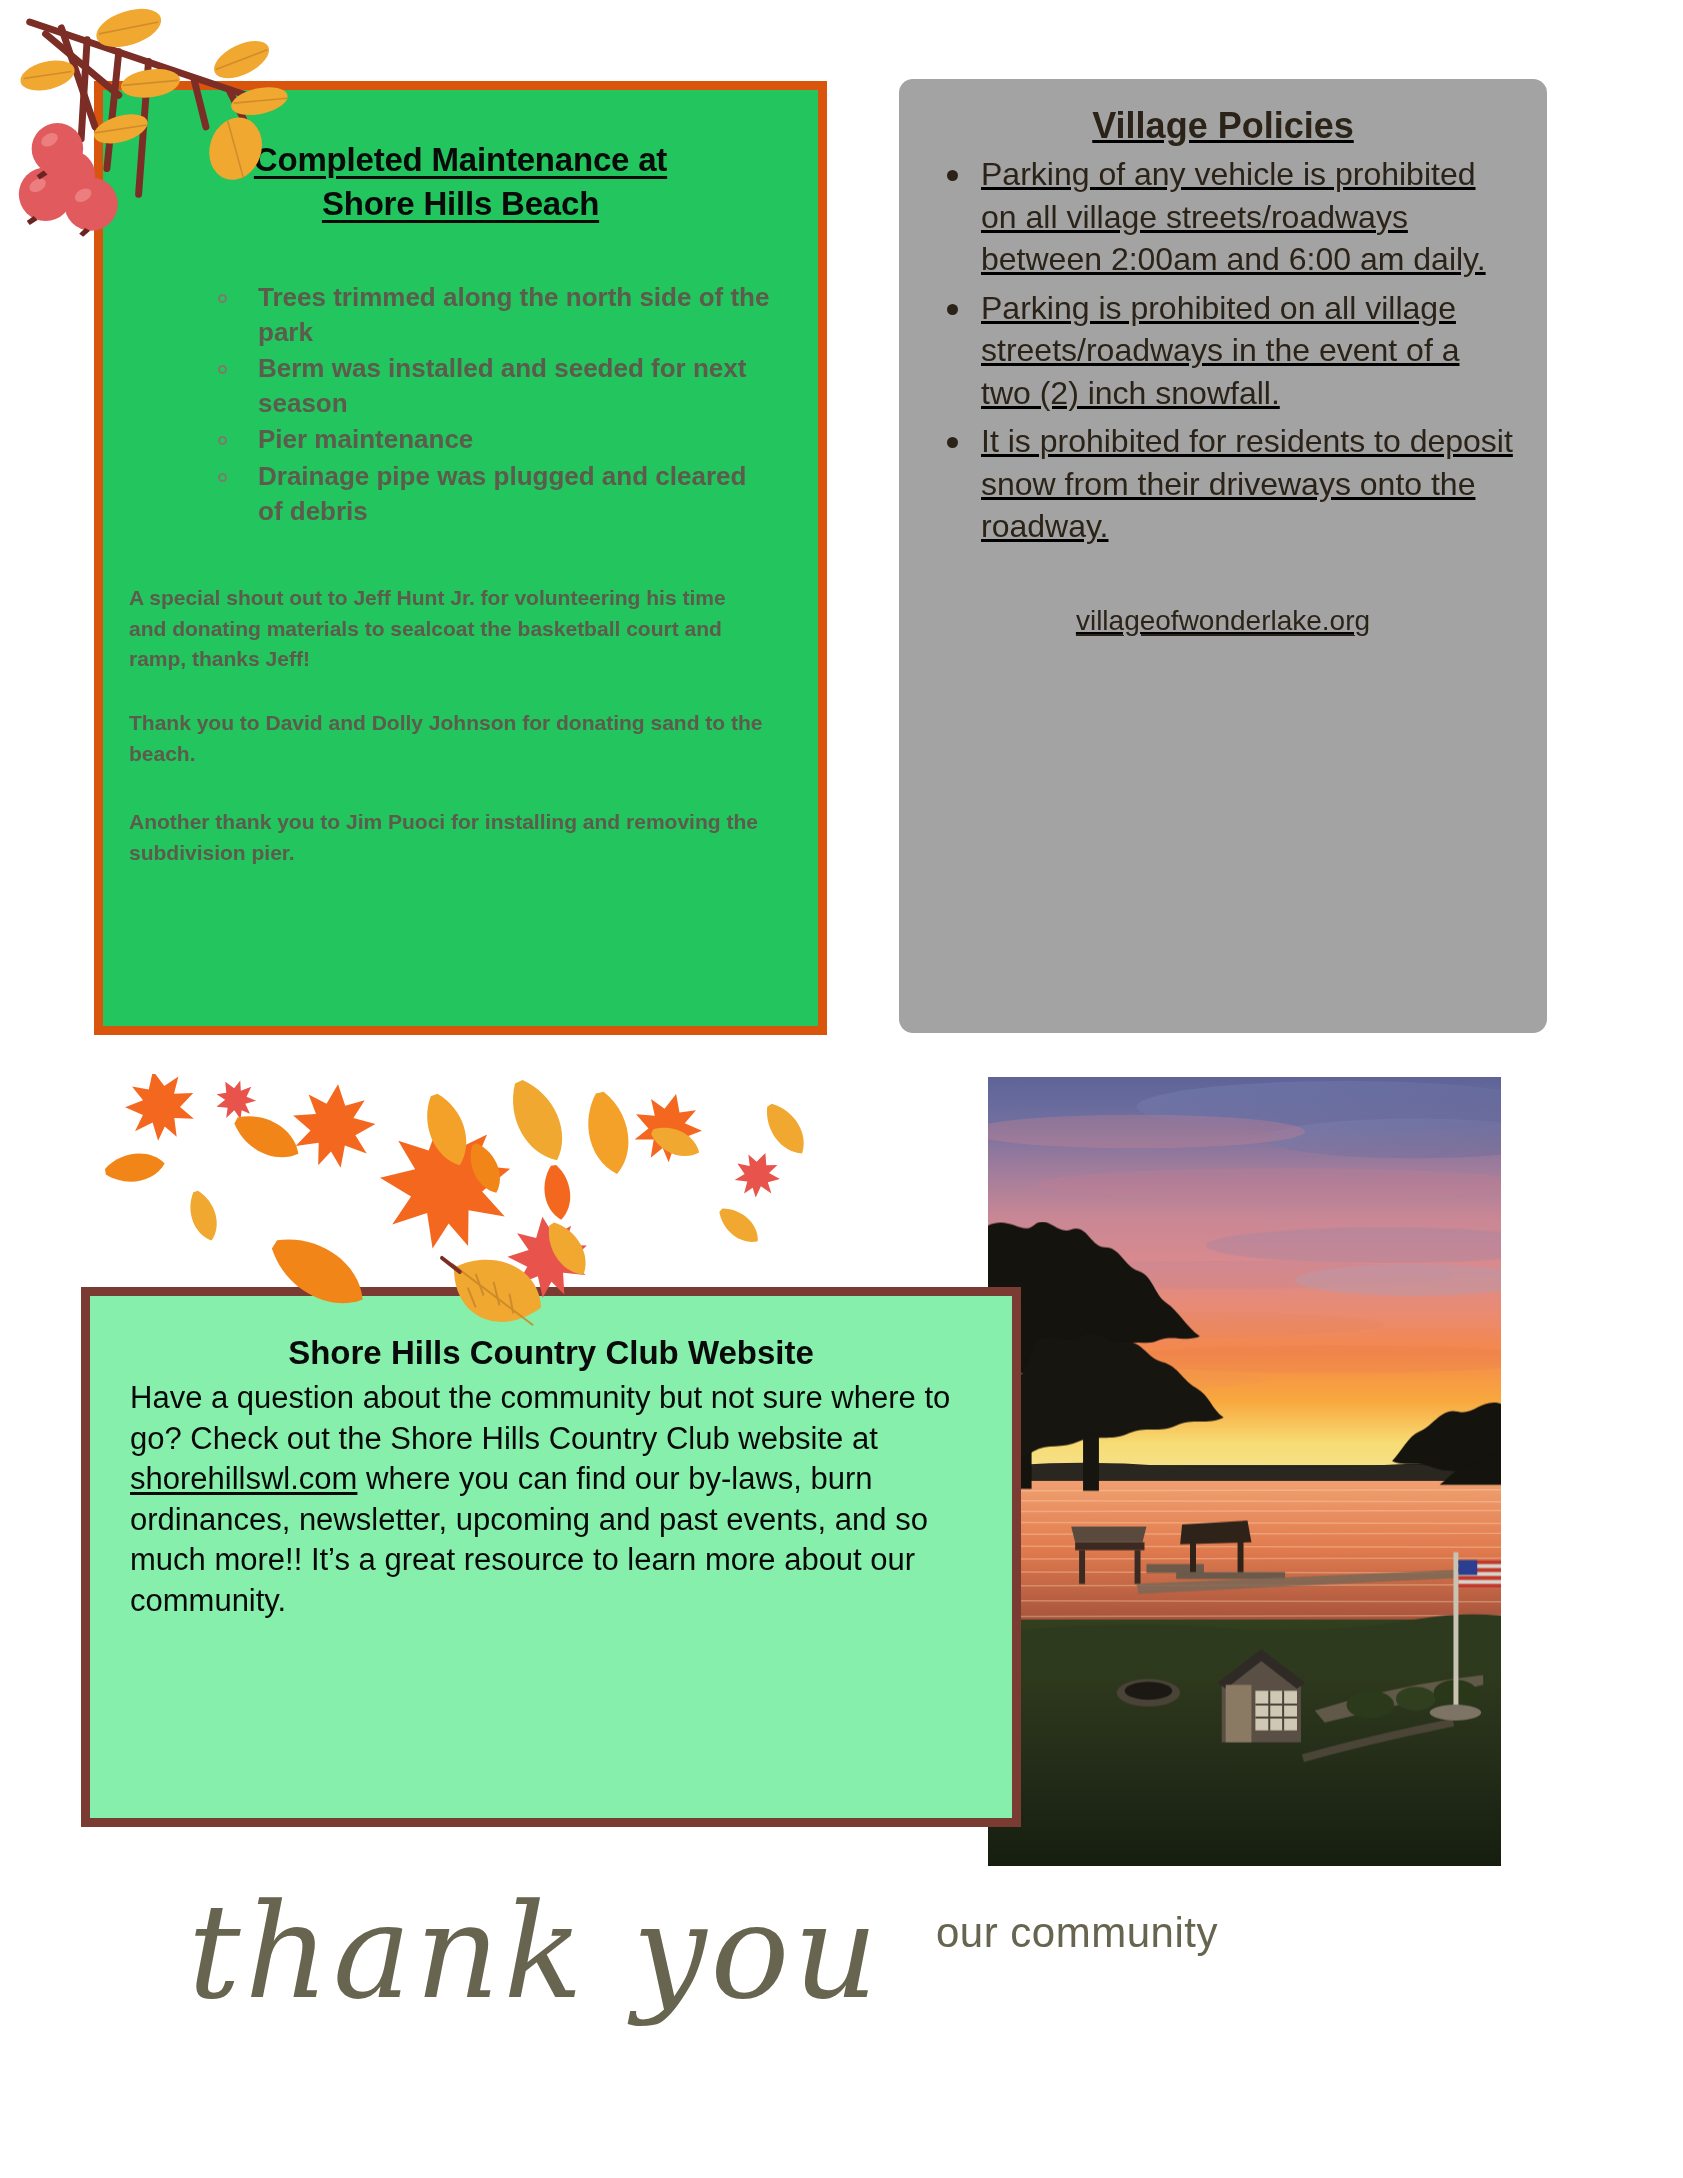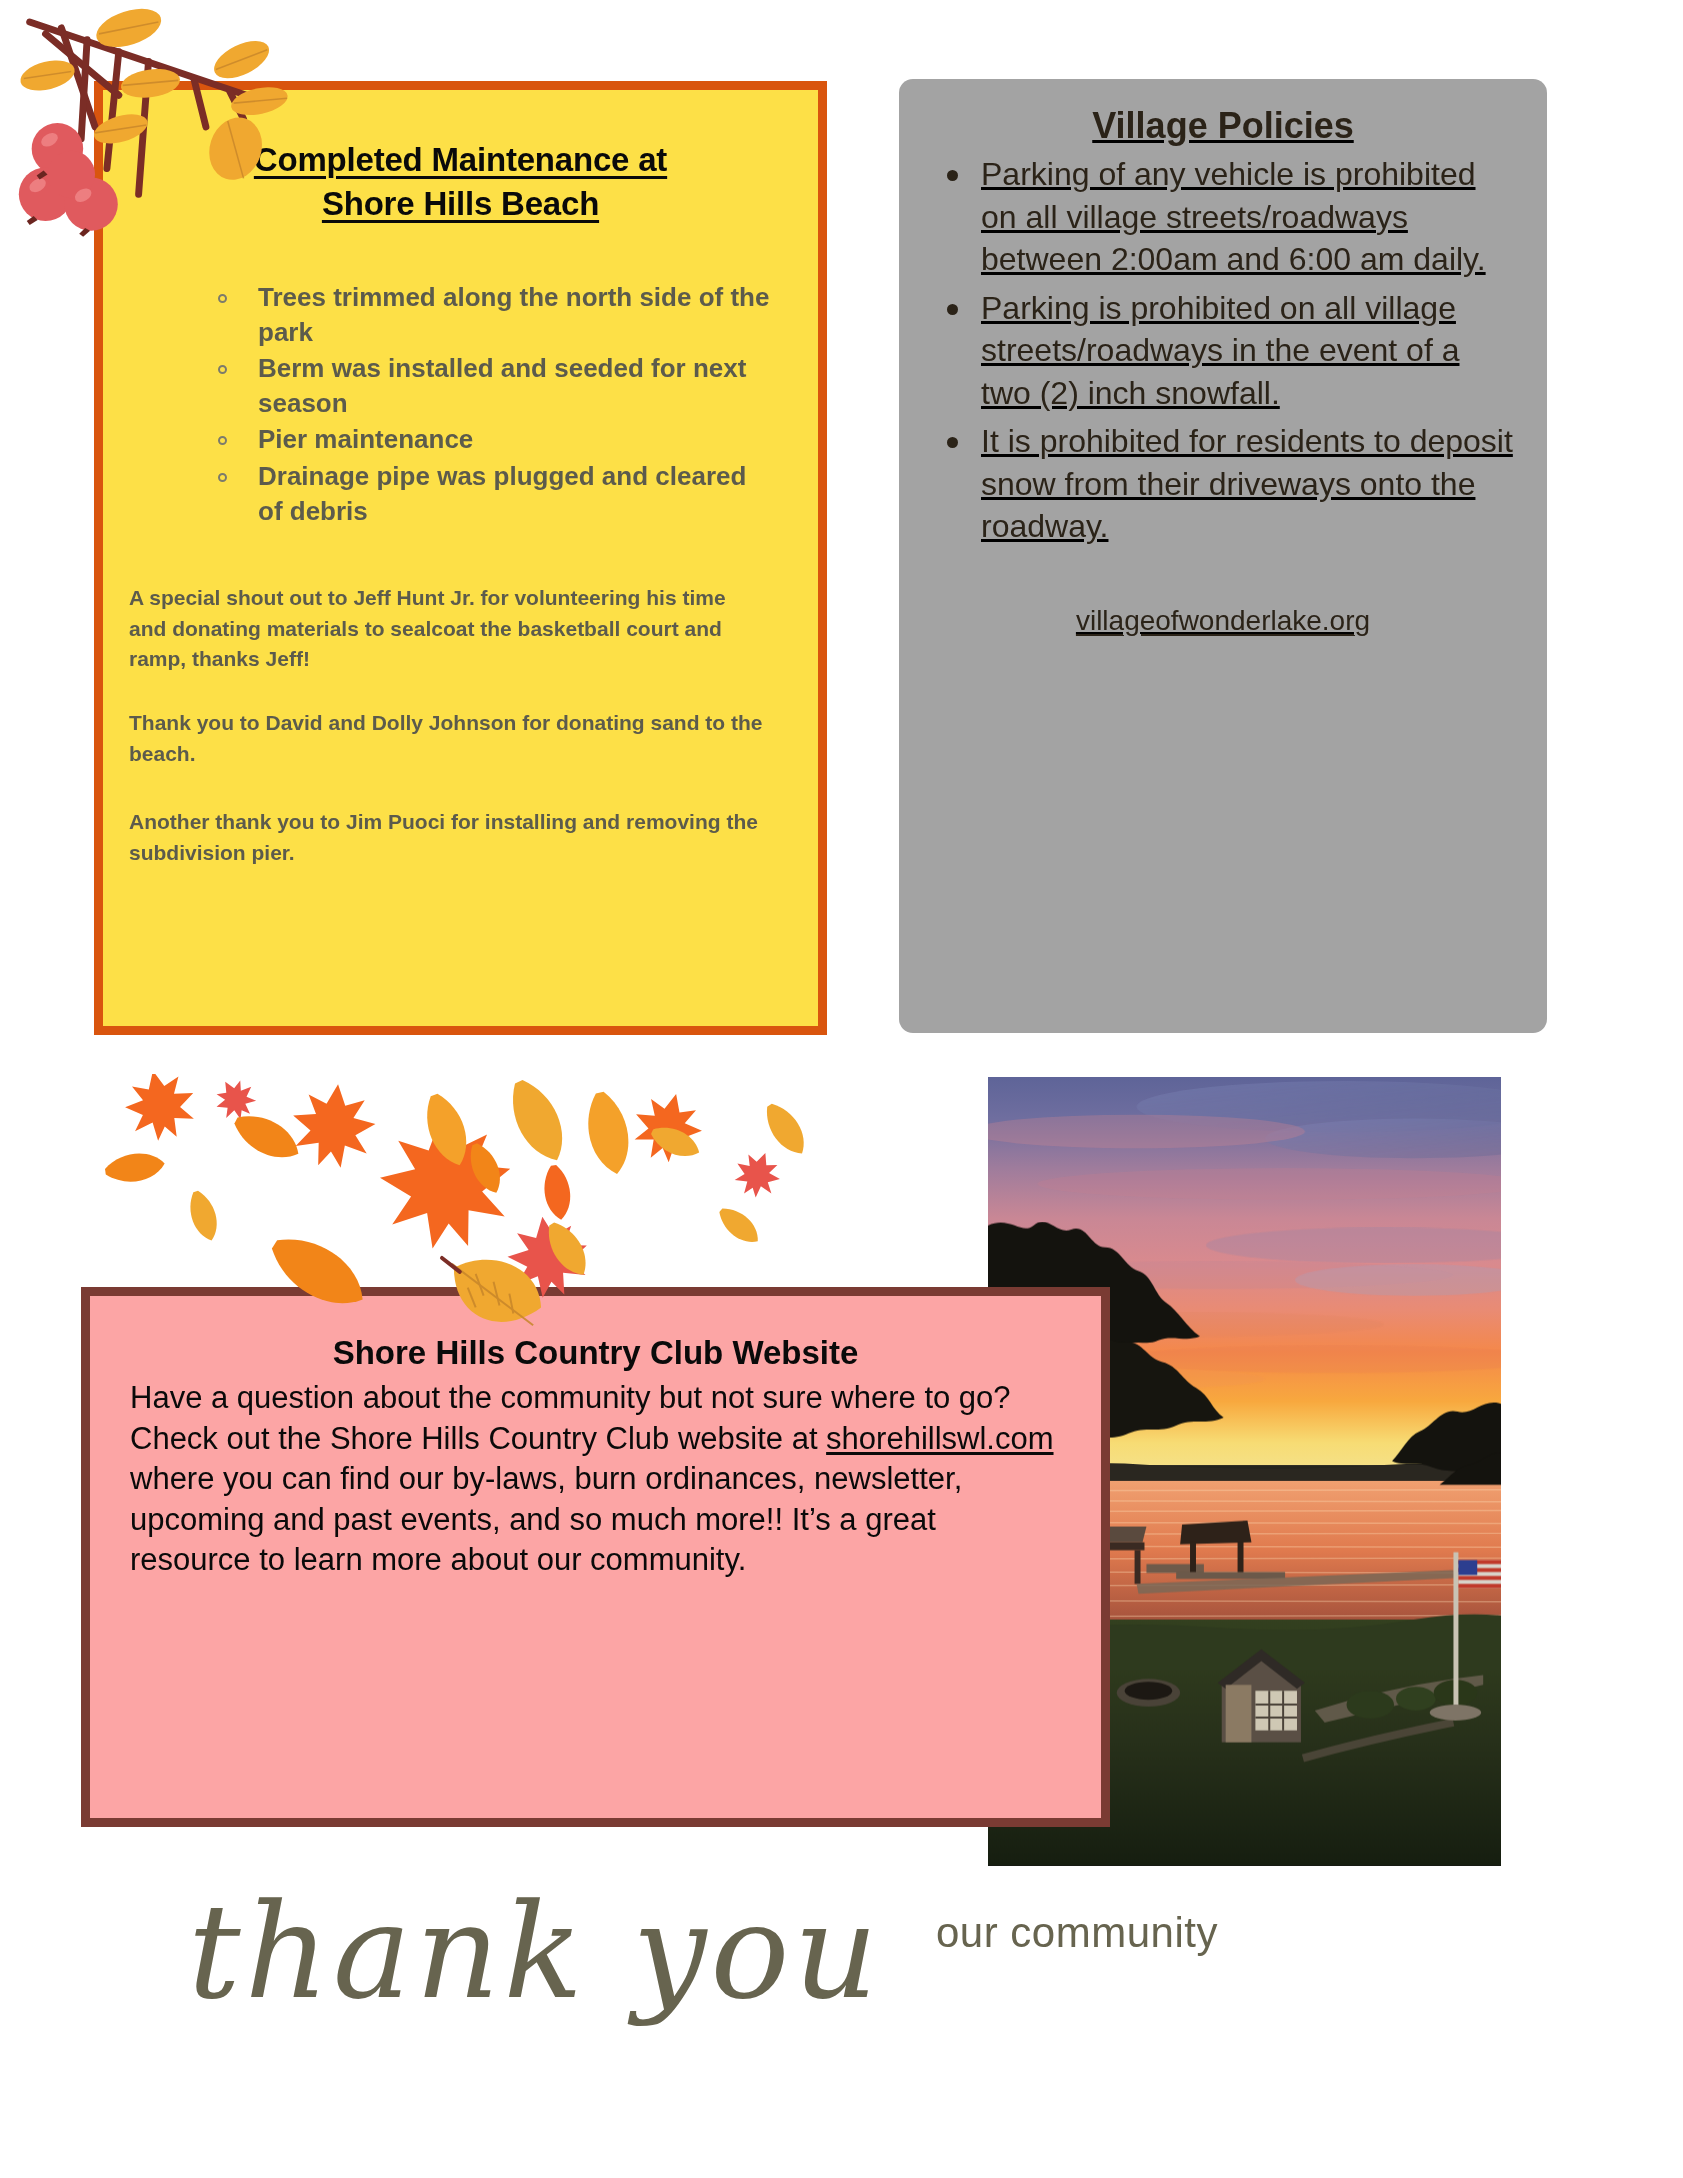--- a/index.html
+++ b/index.html
@@ -14,21 +14,21 @@
   }
 
   
   .abs { position: absolute; }
 
   
   #maintenance-box {
     left: 94px; top: 81px;
     width: 733px; height: 954px;
     border: 9px solid #D9550E;
-    background: #fde047;
+    background: #22c55e;
     box-sizing: border-box;
     z-index: 4;
   }
   #maintenance-title {
     margin: 48px 40px 0 40px;
     text-align: center;
     font-weight: 800;
     font-size: 33px;
     line-height: 1.32;
     color: #0a0a0a;
@@ -119,23 +119,23 @@
     margin-top: 57px;
     font-size: 28px;
     color: #2B2318;
     text-decoration: underline;
     text-underline-offset: 4px;
   }
 
   
   #shw-box {
     left: 81px; top: 1287px;
-    width: 1029px; height: 540px;
+    width: 940px; height: 540px;
     border: 9px solid #7A3B33;
-    background: #fca5a5;
+    background: #86efac;
     box-sizing: border-box;
     padding: 22px 30px 16px 30px;
     z-index: 4;
   }
   #shw-title {
     text-align: center;
     font-weight: 800;
     font-size: 33px;
     color: #0a0a0a;
     margin: 16px 0 6px 0;

